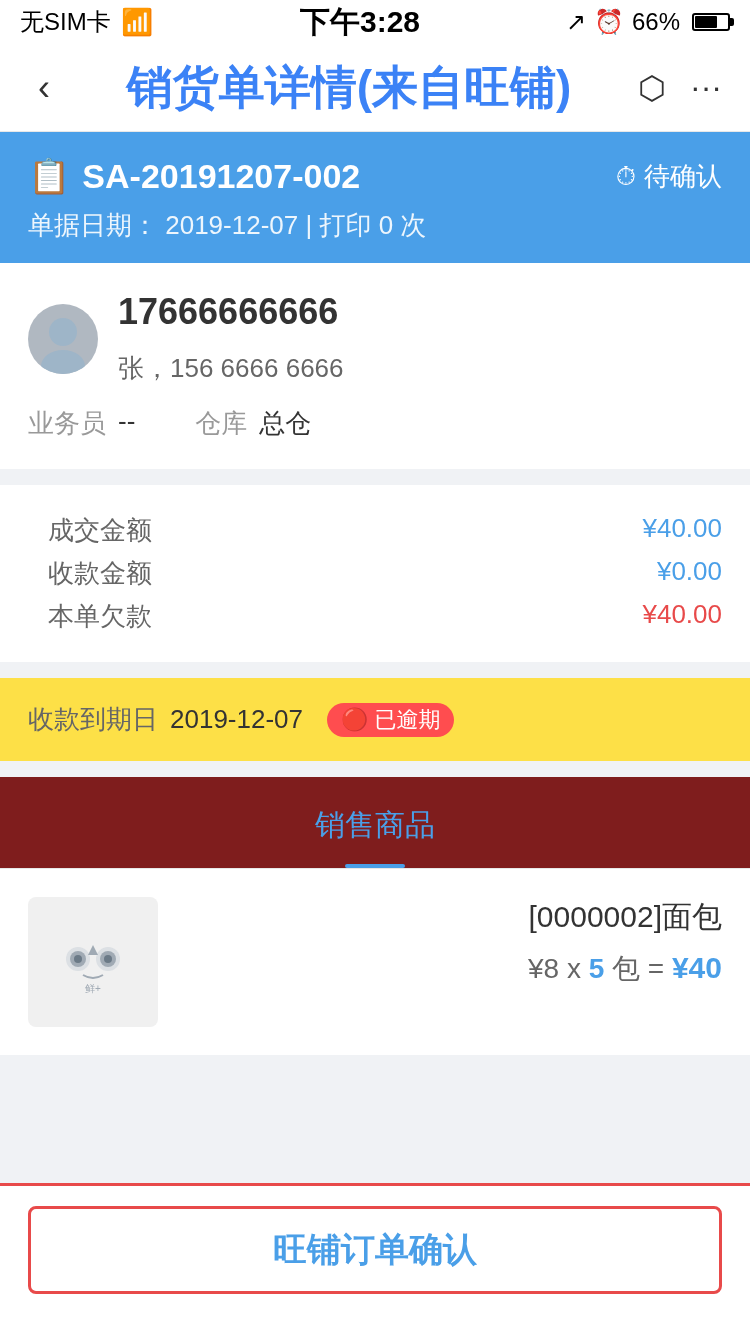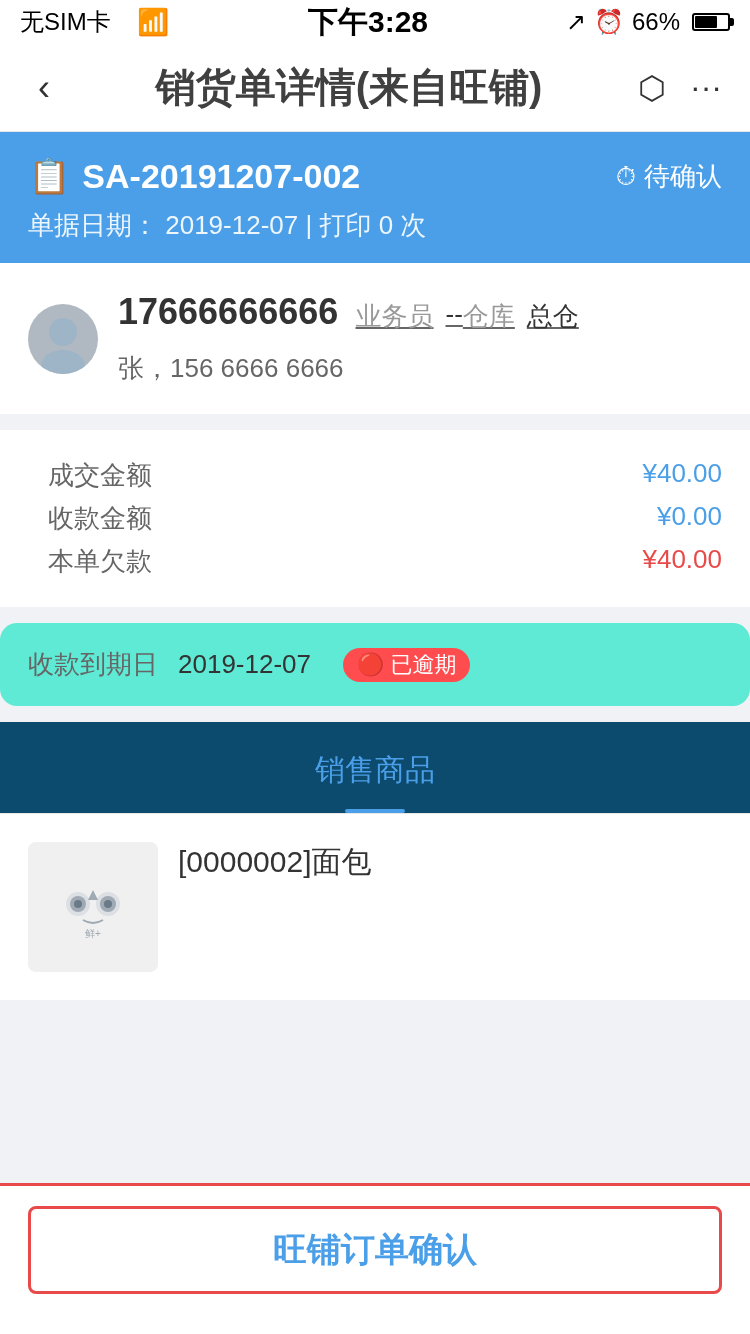--- a/index.html
+++ b/index.html
@@ -18,21 +18,21 @@
       width: 100%;
       height: 44px;
       background: #fff;
       display: flex;
       align-items: center;
       justify-content: space-between;
       padding: 0 20px;
       font-size: 24px;
       color: #000;
     }
-    .status-left { display: flex; align-items: center; gap: 27px; }
+    .status-left { display: flex; align-items: center; gap: 11px; }
     .status-center { font-size: 30px; font-weight: 600; }
     .status-right { display: flex; align-items: center; gap: 8px; font-size: 24px; }
     .battery-icon {
       display: inline-block;
       width: 38px;
       height: 18px;
       border: 2px solid #000;
       border-radius: 3px;
       position: relative;
       margin-left: 4px;
@@ -69,23 +69,23 @@
       padding: 0 28px;
       border-bottom: 1px solid #e8e8e8;
     }
     .nav-back {
       font-size: 36px;
       color: #333;
       cursor: pointer;
       padding: 10px;
     }
     .nav-title {
-      font-size: 40px;
+      font-size: 46px;
       font-weight: 600;
-      color: #404040;
+      color: #3b82f6;
     }
     .nav-actions {
       display: flex;
       align-items: center;
       gap: 24px;
     }
     .nav-action-icon {
       font-size: 32px;
       color: #333;
       cursor: pointer;
@@ -127,21 +127,21 @@
     .card {
       background: #fff;
       margin-bottom: 16px;
     }
 
     
     .customer-section {
       background: #fff;
       padding: 28px;
       display: flex;
-      flex-direction: row;
+      flex-direction: column;
       gap: 12px;
       margin-bottom: 16px;
     }
     .customer-top {
       display: flex;
       align-items: center;
       gap: 20px;
     }
     .avatar-person {
       width: 70px;
@@ -158,24 +158,24 @@
       font-weight: 600;
       color: #333;
     }
     .customer-name {
       font-size: 26px;
       color: #666;
       margin-top: 18px;
     }
     .customer-meta {
       display: flex;
+      gap: 60px;
       font-size: 26px;
       color: #666;
       padding-top: 8px;
-      text-decoration: underline;
     }
     .customer-meta-item {
       display: flex;
       gap: 12px;
     }
     .customer-meta-label { color: #999; }
     .customer-meta-value { color: #333; }
 
     
     .summary-section {
@@ -213,46 +213,45 @@
       justify-content: space-between;
       width: 100%;
       font-size: 26px;
     }
     .amount-label { color: #666; }
     .amount-value-blue { color: #4a9fe8; }
     .amount-value-red { color: #e84a4a; }
 
     
     .due-section {
-      background: #5eead4;
+      background: #fde047;
       padding: 24px 28px;
       display: flex;
       align-items: center;
-      gap: 20px;
+      gap: 12px;
       font-size: 26px;
       color: #666;
       margin-bottom: 16px;
-      border-radius: 17px;
     }
     .due-label { color: #666; }
     .due-date { color: #333; margin-right: 12px; }
     .overdue-badge {
       background: #ff4d4f;
       color: #fff;
       border-radius: 20px;
       padding: 2px 14px;
       font-size: 22px;
       display: flex;
       align-items: center;
       gap: 6px;
     }
 
     
     .tabs-section {
-      background: #0c4a6e;
+      background: #7f1d1d;
       margin-bottom: 8px;
     }
     .tabs-row {
       display: flex;
       border-bottom: 1px solid #e8e8e8;
     }
     .tab-item {
       flex: 1;
       text-align: center;
       padding: 28px 0 22px;
@@ -295,20 +294,21 @@
       align-items: center;
       justify-content: center;
       flex-shrink: 0;
       overflow: hidden;
     }
     .product-info {
       flex: 1;
       display: flex;
       flex-direction: column;
       gap: 12px;
+      text-align: right;
     }
     .product-name {
       font-size: 30px;
       color: #333;
       font-weight: 500;
     }
     .product-price-row {
       font-size: 28px;
       color: #666;
     }
@@ -464,20 +464,28 @@
           <circle cx="60" cy="32" r="8" fill="#a0aab4"></circle>
           <circle cx="30" cy="32" r="4" fill="#6b7a87"></circle>
           <circle cx="60" cy="32" r="4" fill="#6b7a87"></circle>
           <path d="M35 48 Q45 54 55 48" stroke="#a0aab4" stroke-width="2" fill="none"></path>
           <polygon points="45,18 40,28 50,28" fill="#a0aab4"></polygon>
           <text x="45" y="65" text-anchor="middle" font-size="10" fill="#a0aab4" font-family="sans-serif">鲜+</text>
         </svg>
       </div>
       <div class="product-info">
         <div class="product-name">[0000002]面包</div>
+        <div class="product-price-row">
+          <span>¥8</span>
+          <span> x </span>
+          <span class="price-highlight">5</span>
+          <span>包</span>
+          <span> = </span>
+          <span class="price-total">¥40</span>
+        </div>
       </div>
     </div>
   </div>
 </div>
 
 <div class="empty-area"></div>
 
 <div class="bottom-btn-area">
   <button class="confirm-btn">旺铺订单确认</button>
 </div>

